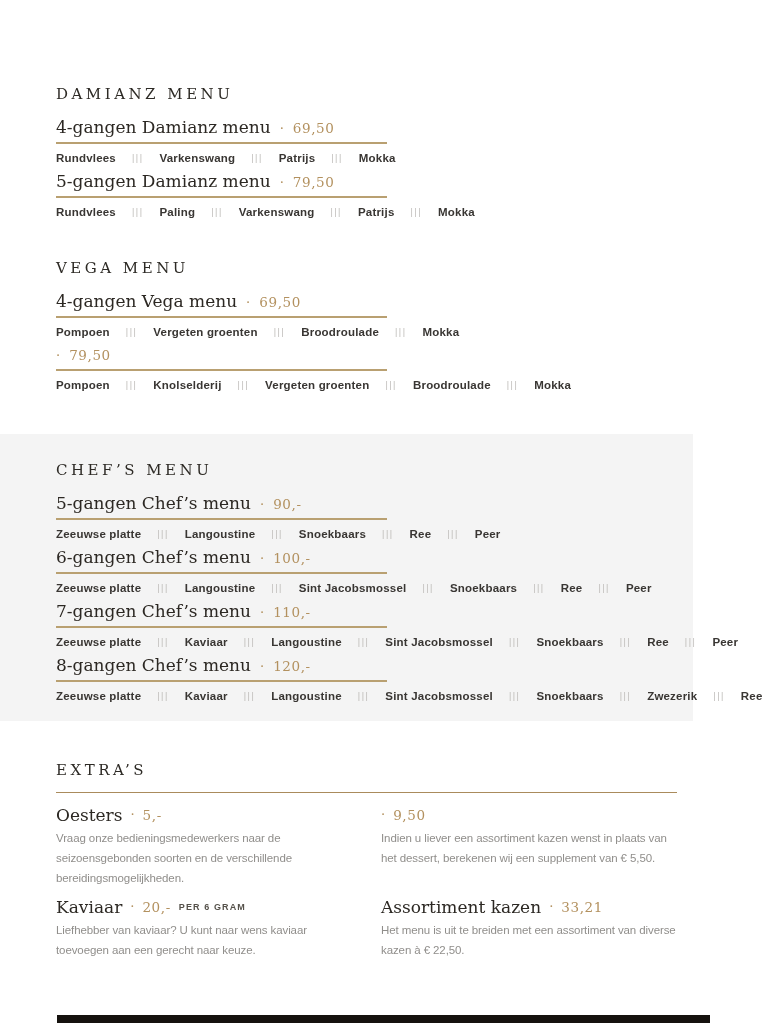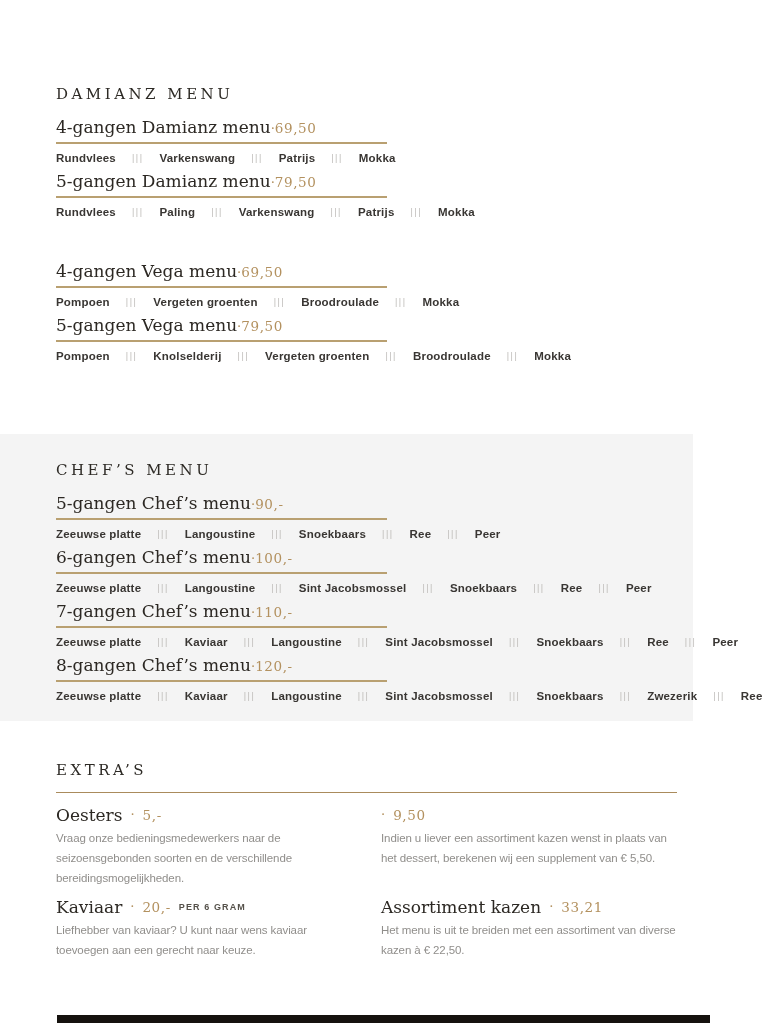--- a/index.html
+++ b/index.html
@@ -21,21 +21,21 @@
   #sec-vega{top:260px;}
   #sec-chefs{top:462px;}
   #sec-extras{top:762px;width:621px;}
   .sec-title{
     font-family:"DejaVu Serif",serif;font-weight:400;
     font-size:15px;letter-spacing:3.5px;color:#2d2a25;
     line-height:16px;margin:0 0 14px 0;white-space:nowrap;
   }
   .menu-item{margin-bottom:5px;}
   .item-head{
-    display:flex;align-items:baseline;
+    display:flex;align-items:baseline;gap:9px;
     font-family:"DejaVu Serif",serif;font-size:17px;color:#2c2823;
     line-height:22px;white-space:nowrap;
   }
   .dot{color:#b3915f;font-size:13px;}
   .price{color:#b3915f;font-size:13.5px;letter-spacing:0.6px;font-family:"DejaVu Serif",serif;}
   .rule{
     width:331px;height:0;border-bottom:2px solid #b9a071;
     margin:2px 0 7px 0;
   }
   .courses{
@@ -109,20 +109,21 @@
         <span>Varkenswang</span>
         <span class="sep">|||</span>
         <span>Patrijs</span>
         <span class="sep">|||</span>
         <span>Mokka</span>
       </div>
   </div>
 </div>
 
 <div class="sec" id="sec-vega">
+  <h2 class="sec-title">VEGA MENU</h2>
 
   <div class="menu-item">
     <div class="item-head">
       <span>4-gangen Vega menu</span>
       <span class="dot">·</span>
       <span class="price">69,50</span>
     </div>
     <div class="rule"></div>
     <div class="courses">
         <span>Pompoen</span>
@@ -130,21 +131,20 @@
         <span>Vergeten groenten</span>
         <span class="sep">|||</span>
         <span>Broodroulade</span>
         <span class="sep">|||</span>
         <span>Mokka</span>
       </div>
   </div>
 
   <div class="menu-item">
     <div class="item-head">
-      <span>5-gangen Vega menu</span>
       <span class="dot">·</span>
       <span class="price">79,50</span>
     </div>
     <div class="rule"></div>
     <div class="courses">
         <span>Pompoen</span>
         <span class="sep">|||</span>
         <span>Knolselderij</span>
         <span class="sep">|||</span>
         <span>Vergeten groenten</span>

